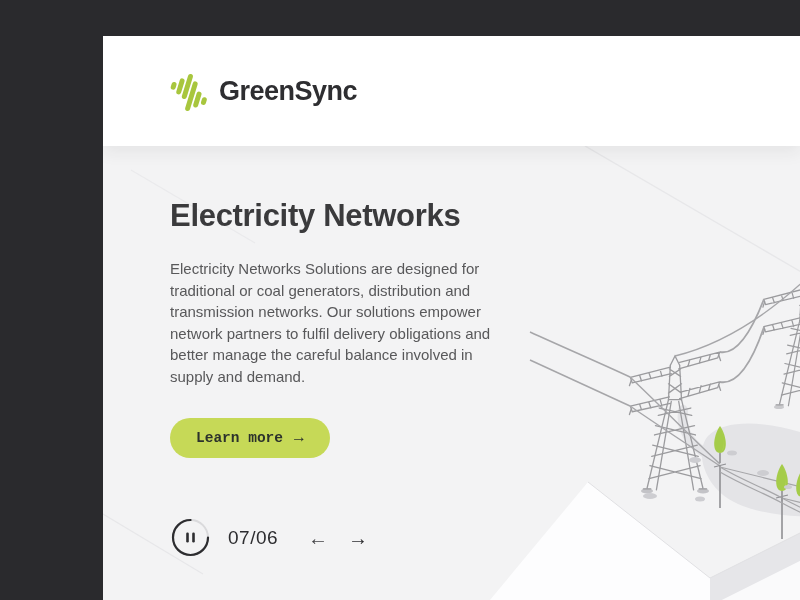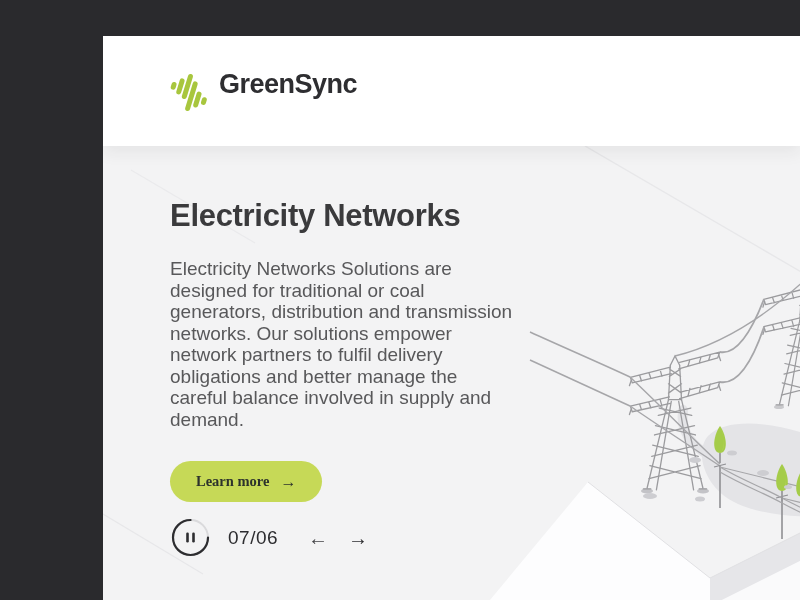--- a/index.html
+++ b/index.html
@@ -8,34 +8,34 @@
 
   .frame { position:absolute; inset:0; background:#2a2a2d; }
 
   .panel { position:absolute; left:103px; top:36px; width:697px; height:564px;
            background:#f3f3f4; overflow:hidden; }
 
   .site-header { position:relative; width:100%; height:110px; background:#ffffff;
                  box-shadow:0 6px 16px rgba(40,40,45,0.07); z-index:3;
                  display:flex; align-items:center; padding-left:65px; }
 
-  .logo { display:flex; align-items:flex-start; gap:9px; cursor:pointer; }
+  .logo { display:flex; align-items:center; gap:9px; cursor:pointer; }
   .logo-text { font-size:27px; font-weight:700; color:#2e2e31; letter-spacing:-0.5px; }
 
   .content { position:absolute; left:0; top:110px; width:767px; height:454px; }
 
   .bg-lines { position:absolute; inset:0; z-index:0; pointer-events:none; }
 
   .hero { position:absolute; left:67px; top:52px; width:360px; z-index:2; }
   .hero h1 { font-size:31px; font-weight:700; color:#3a3a3c; letter-spacing:-0.3px; }
-  .hero p { margin-top:24px; width:348px; font-size:19px; line-height:21.5px; color:#58585a; }
+  .hero p { margin-top:24px; width:348px; font-size:15px; line-height:21.5px; color:#58585a; }
 
   .cta { margin-top:31px; display:inline-flex; align-items:center; gap:11px;
          background:#c6d957; border:none; border-radius:22px; padding:12px 26px;
-         font-family:Liberation Serif, serif; font-size:14.5px; font-weight:700;
+         font-family:Liberation Mono, monospace; font-size:14.5px; font-weight:700;
          color:#2c322c; cursor:pointer; }
   .cta .arrow { font-size:16px; font-weight:700; line-height:1; }
 
   .controls { position:absolute; left:67px; top:371px; display:flex; align-items:center; z-index:2; }
   .pause-btn { width:41px; height:41px; background:transparent; border:none; padding:0; cursor:pointer; }
   .counter { margin-left:17px; font-size:19px; color:#2d2d30; letter-spacing:0.5px; }
   .nav-arrow { margin-left:16px; background:transparent; border:none; cursor:pointer;
                font-family:"Liberation Sans", sans-serif; font-size:20px; color:#2b2b2e; line-height:1; padding:2px; }
   .nav-arrow.prev { margin-left:28px; color:#434346; }
 

